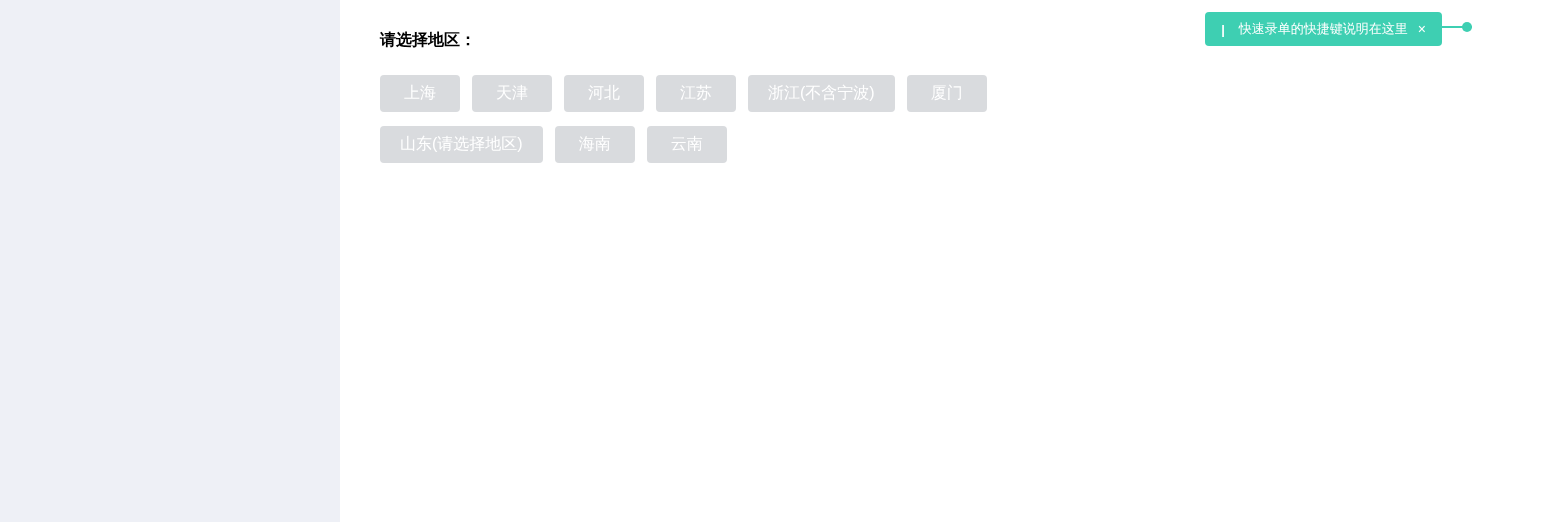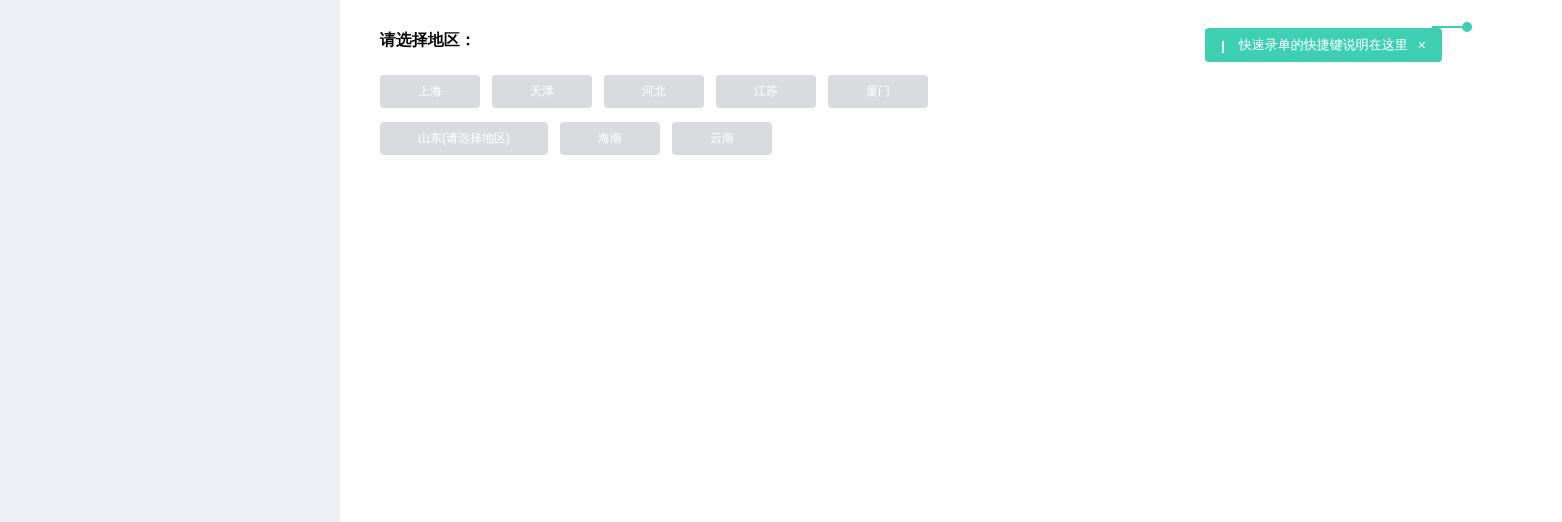--- a/index.html
+++ b/index.html
@@ -47,46 +47,45 @@
       display: flex;
       flex-wrap: nowrap;
       gap: 12px;
       margin-bottom: 14px;
     }
 
     .region-btn {
       display: inline-flex;
       align-items: center;
       justify-content: center;
-      padding: 8px 38px;
+      padding: 8px 20px;
       background: #d9dbde;
       color: #fff;
       border: none;
       border-radius: 4px;
-      font-size: 12px;
+      font-size: 16px;
       cursor: pointer;
       white-space: nowrap;
       min-width: 80px;
     }
 
     
     .tooltip-banner {
       position: absolute;
       top: 12px;
       right: 120px;
       background: #3ecfb2;
       color: #fff;
       padding: 8px 16px;
       border-radius: 4px;
       font-size: 13px;
       display: flex;
       align-items: center;
       gap: 10px;
       white-space: nowrap;
-      margin-top: 16px;
     }
 
     .tooltip-banner::before {
       content: '|';
       color: #fff;
       font-weight: bold;
       margin-right: 4px;
     }
 
     .tooltip-close {
@@ -124,20 +123,21 @@
 
 <div class="main-content">
   <div class="page-title">请选择地区：</div>
 
   <div id="region-rows-container">
       <div class="region-buttons-row">
         <button class="region-btn">上海</button>
         <button class="region-btn">天津</button>
         <button class="region-btn">河北</button>
         <button class="region-btn">江苏</button>
+        <button class="region-btn">浙江(不含宁波)</button>
         <button class="region-btn">厦门</button>
       </div>
       <div class="region-buttons-row">
         <button class="region-btn">山东(请选择地区)</button>
         <button class="region-btn">海南</button>
         <button class="region-btn">云南</button>
       </div>
     </div>
 </div>
 

